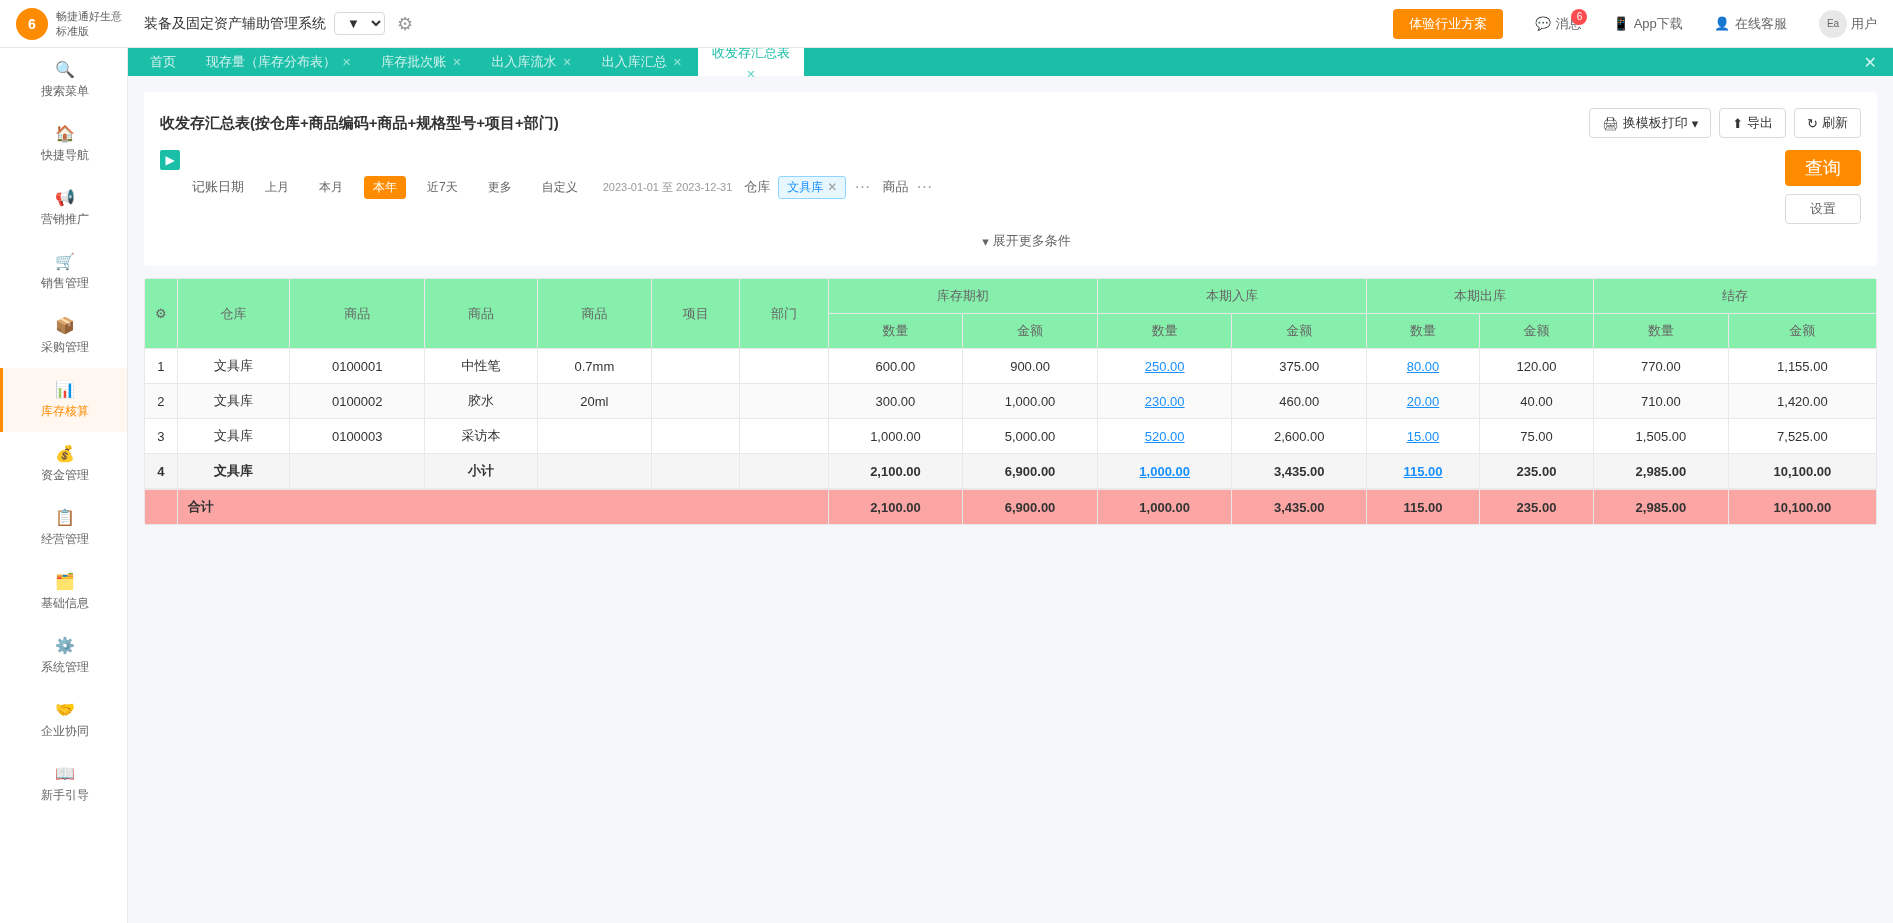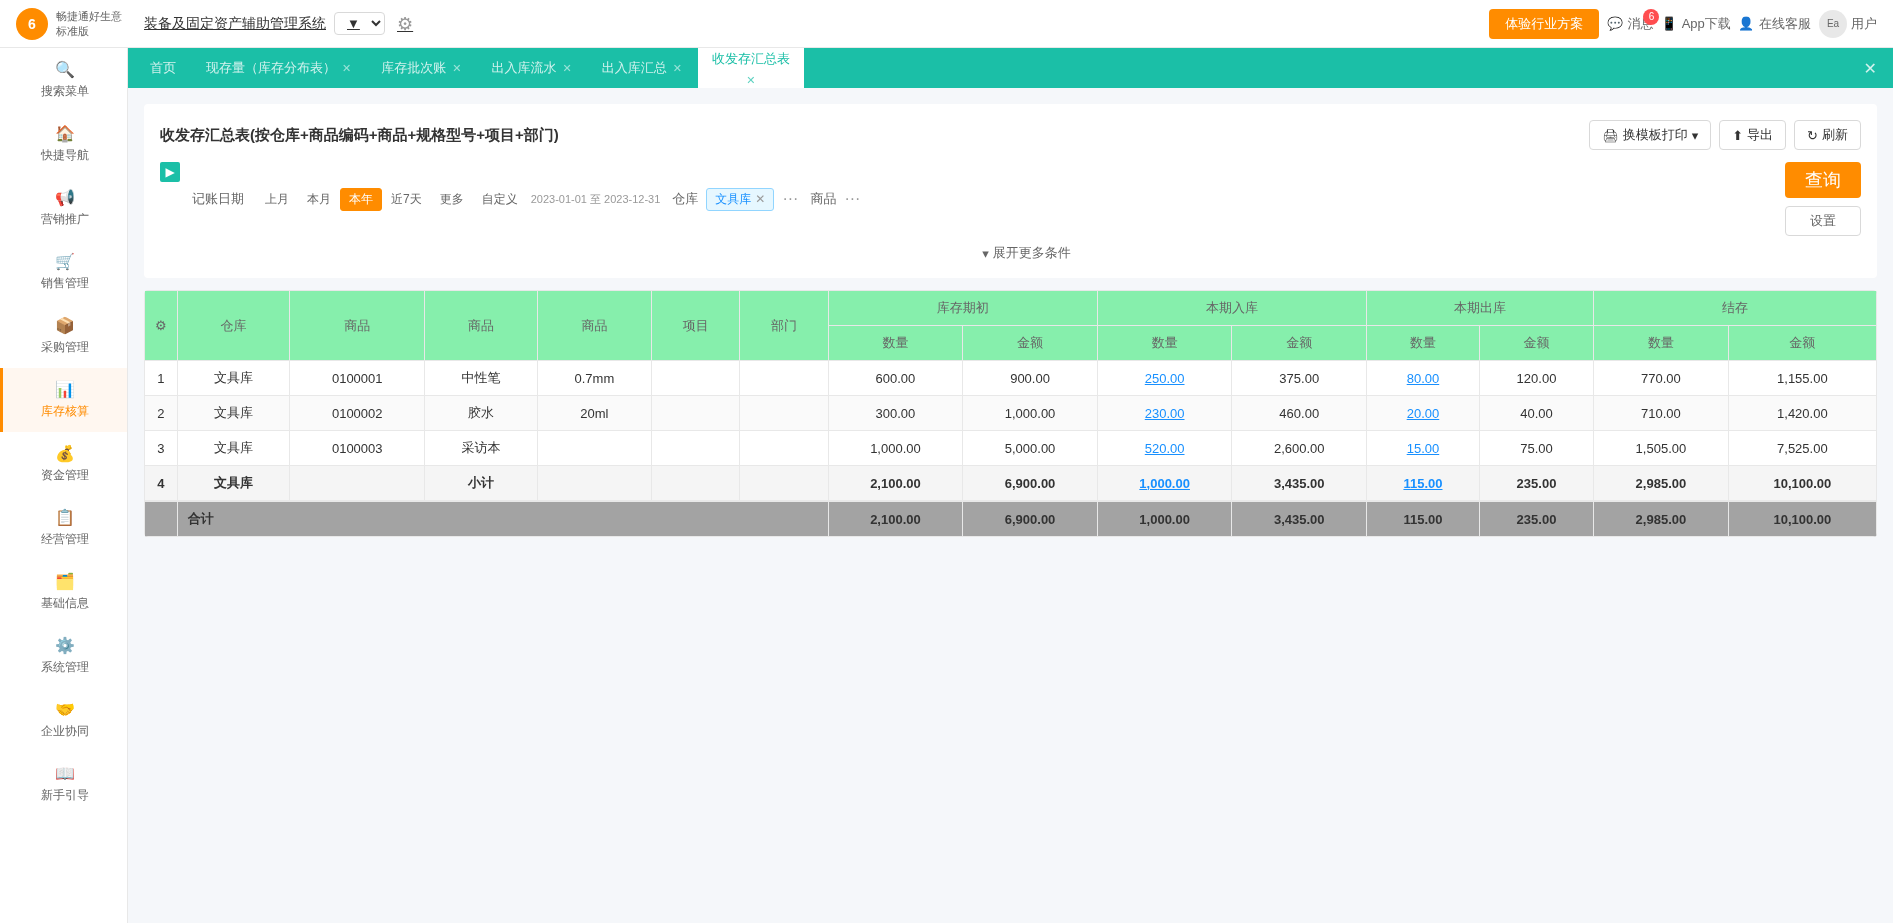--- a/index.html
+++ b/index.html
@@ -4,31 +4,31 @@
   <style>
     * { box-sizing: border-box; margin: 0; padding: 0; }
     body { font-family: "Microsoft YaHei", "PingFang SC", Arial, sans-serif; font-size: 13px; background: #f0f2f5; color: #333; overflow: hidden; }
 
     
     .app-wrapper { display: flex; flex-direction: column; height: 923px; width: 1893px; }
     .top-bar { display: flex; align-items: center; height: 48px; background: #fff; border-bottom: 1px solid #e8e8e8; padding: 0 16px; flex-shrink: 0; }
     .main-layout { display: flex; flex: 1; overflow: hidden; }
     .sidebar { width: 128px; background: #fff; border-right: 1px solid #e8e8e8; flex-shrink: 0; display: flex; flex-direction: column; }
     .content-area { flex: 1; display: flex; flex-direction: column; overflow: hidden; }
-    .tab-bar { display: flex; align-items: center; background: #1bbfa7; height: 40px; flex-shrink: 0; padding: 0 8px; }
+    .tab-bar { display: flex; align-items: center; background: #1bbfa7; height: 28px; flex-shrink: 0; padding: 0 8px; }
     .main-content { flex: 1; overflow: auto; background: #f5f7fa; padding: 16px; }
 
     
     .logo-section { display: flex; align-items: center; width: 128px; flex-shrink: 0; }
     .logo-icon { width: 32px; height: 32px; background: #ff8c00; border-radius: 50%; display: flex; align-items: center; justify-content: center; color: #fff; font-weight: bold; font-size: 14px; position: relative; }
     .logo-text { margin-left: 8px; font-size: 11px; color: #666; line-height: 1.3; }
-    .system-title { display: flex; align-items: center; flex: 1; text-decoration: underline; }
+    .system-title { display: flex; align-items: center; flex: 1; }
     .system-name { font-size: 14px; color: #333; margin-right: 8px; }
     .system-select { border: 1px solid #d9d9d9; border-radius: 4px; padding: 2px 8px; font-size: 13px; color: #333; background: #fff; cursor: pointer; }
-    .top-actions { display: flex; align-items: center; gap: 8px; margin-left: auto; }
+    .top-actions { display: flex; align-items: center; gap: 32px; margin-left: auto; }
     .trial-btn { background: #ff8c00; color: #fff; border: none; border-radius: 4px; padding: 6px 16px; font-size: 13px; cursor: pointer; }
     .top-icon-item { display: flex; align-items: center; gap: 4px; cursor: pointer; color: #666; font-size: 13px; position: relative; }
     .notification-badge { position: absolute; top: -6px; right: -6px; background: #ff4d4f; border-radius: 50%; width: 16px; height: 16px; font-size: 10px; display: flex; align-items: center; justify-content: center; color: #fff; }
     .user-avatar { width: 28px; height: 28px; background: #e8e8e8; border-radius: 50%; display: flex; align-items: center; justify-content: center; font-size: 10px; color: #666; }
     .sidebar-item { display: flex; flex-direction: column; align-items: center; justify-content: center; padding: 12px 8px; cursor: pointer; color: #666; font-size: 12px; gap: 4px; border-left: 3px solid transparent; }
     .sidebar-item.active { background: #fff7f0; color: #ff8c00; border-left-color: #ff8c00; }
     .sidebar-icon { font-size: 16px; }
 
     
     .tab-item { display: flex; align-items: center; padding: 6px 14px; color: rgba(255,255,255,0.8); cursor: pointer; font-size: 13px; gap: 6px; border-radius: 4px 4px 0 0; margin-right: 2px; }
@@ -38,21 +38,21 @@
     
     .page-header { background: #fff; border-radius: 4px; padding: 16px; margin-bottom: 12px; }
     .page-title-row { display: flex; align-items: center; justify-content: space-between; margin-bottom: 12px; }
     .page-title { font-size: 15px; font-weight: bold; color: #333; }
     .page-actions { display: flex; gap: 8px; align-items: center; }
     .btn { border: 1px solid #d9d9d9; background: #fff; border-radius: 4px; padding: 5px 12px; font-size: 13px; cursor: pointer; color: #333; display: flex; align-items: center; gap: 4px; }
 
     
     .filter-row { display: flex; align-items: center; gap: 12px; flex-wrap: wrap; }
     .filter-label { color: #666; font-size: 13px; white-space: nowrap; }
-    .filter-date-options { display: flex; gap: 0; align-items: center; }
+    .filter-date-options { display: flex; gap: 12px; align-items: center; }
     .date-btn { padding: 2px 8px; border-radius: 3px; cursor: pointer; font-size: 12px; color: #666; border: 1px solid transparent; }
     .date-btn.active { background: #ff8c00; color: #fff; border-color: #ff8c00; }
     .date-range { font-size: 11px; color: #999; margin-left: 4px; }
     .warehouse-filter { display: flex; align-items: center; gap: 8px; }
     .filter-tag { display: flex; align-items: center; gap: 4px; background: #e6f7ff; border: 1px solid #91d5ff; border-radius: 3px; padding: 2px 8px; font-size: 12px; color: #1890ff; }
     .filter-tag-close { cursor: pointer; color: #999; }
     .filter-more { color: #999; font-size: 16px; cursor: pointer; }
     .product-filter { display: flex; align-items: center; gap: 8px; }
     .expand-conditions { display: flex; align-items: center; justify-content: center; gap: 4px; margin-top: 8px; color: #666; font-size: 13px; cursor: pointer; }
 
@@ -61,21 +61,21 @@
     table { width: 100%; border-collapse: collapse; }
     th, td { border: 1px solid #e8e8e8; padding: 8px 10px; font-size: 13px; text-align: center; }
     th { background: #86efac; font-weight: 500; color: #666; white-space: nowrap; font-family: Liberation Serif, serif; }
     td { color: #333; }
     tr:nth-child(even) { background: #fafafa; }
     .bold-row { font-weight: bold; background: #f5f5f5 !important; }
     .underline-val { text-decoration: underline; cursor: pointer; color: #1890ff; }
     .settings-col { width: 32px; }
 
     
-    .table-footer { background: #a3a3a3; border-top: 2px solid #e8e8e8; }
+    .table-footer { background: #fca5a5; border-top: 2px solid #e8e8e8; }
     .table-footer td { font-weight: bold; }
 
     
     .expand-arrow { display: inline-flex; align-items: center; justify-content: center; width: 20px; height: 20px; background: #1bbfa7; color: #fff; border-radius: 2px; cursor: pointer; font-size: 12px; }
     .filter-section { display: flex; align-items: flex-start; gap: 12px; }
     .filter-content { flex: 1; }
     .query-btn { background: #ff8c00; color: #fff; border: none; border-radius: 4px; padding: 6px 20px; font-size: 18px; cursor: pointer; }
     .settings-btn { background: #fff; color: #666; border: 1px solid #d9d9d9; border-radius: 4px; padding: 5px 12px; font-size: 13px; cursor: pointer; display: block; width: 100%; margin-top: 4px; text-align: center; }
 
     .close-btn { margin-left: auto; color: rgba(255,255,255,0.8); cursor: pointer; font-size: 16px; padding: 0 8px; }

